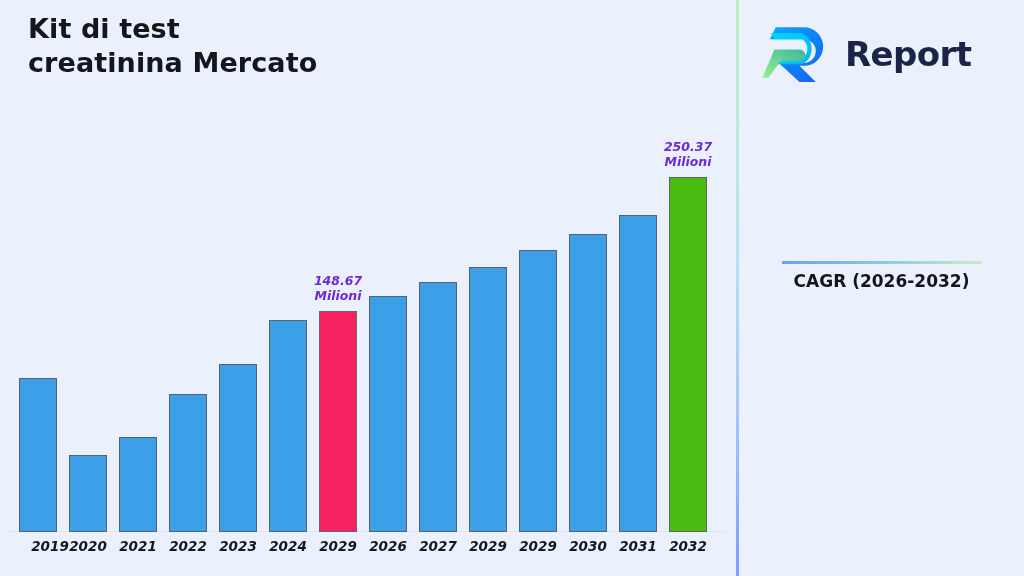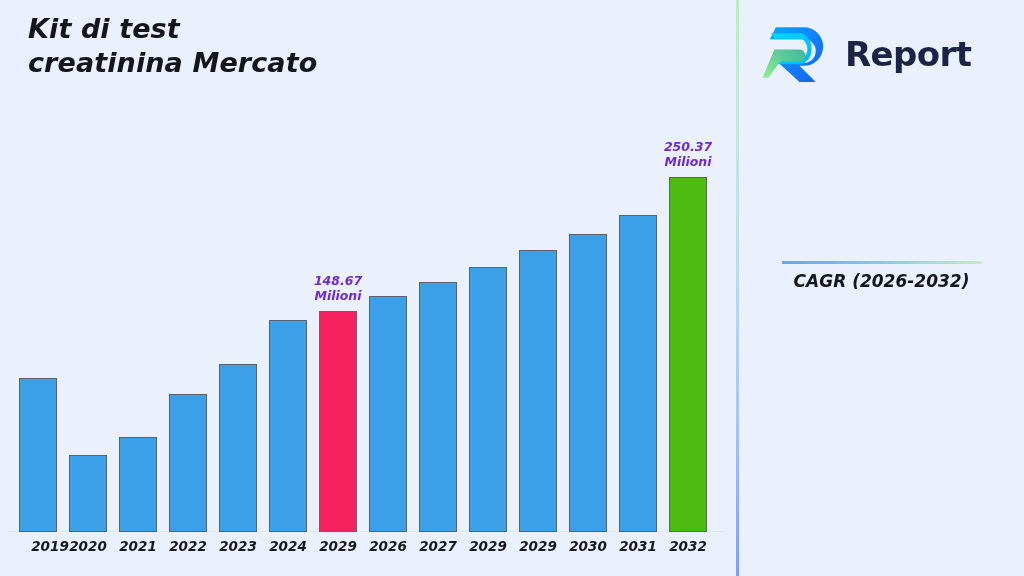--- a/index.html
+++ b/index.html
@@ -9,21 +9,21 @@
     font-family:"DejaVu Sans","Liberation Sans",sans-serif;
     position:relative;
   }
   .stage{position:absolute;inset:0;}
 
   
   .left-panel{position:absolute;left:0;top:0;width:737px;height:576px;}
 
   .chart-title{
     position:absolute;left:28px;top:12px;width:500px;
-    font-style:italic;font-weight:600;
+    font-weight:600;
     font-size:27px;line-height:34px;color:#14161c;
     letter-spacing:.1px;
   }
   .chart-title .l2{display:block;}
 
   .plot{position:absolute;left:0;top:0;width:737px;height:576px;}
 
   .axis-line{
     position:absolute;left:8px;top:531px;width:717px;height:1px;
     background:#dfe6f2;
@@ -79,21 +79,21 @@
   .cagr-value{
     font-style:italic;font-weight:500;
     font-size:40px;line-height:46px;color:#14161c;
     letter-spacing:.5px;
   }
   .cagr-rule{
     width:200px;height:3px;margin:6px auto 6px;
     background:linear-gradient(to right,#6f9ef5 0%,#8fc6e4 50%,#c8edc4 100%);
   }
   .cagr-caption{
-    font-style:italic;font-weight:600;
+    font-weight:600;
     font-size:17px;line-height:22px;color:#14161c;
   }
 </style>
 </head>
 <body>
 
 <div class="stage">
 
   <div class="left-panel">
 

